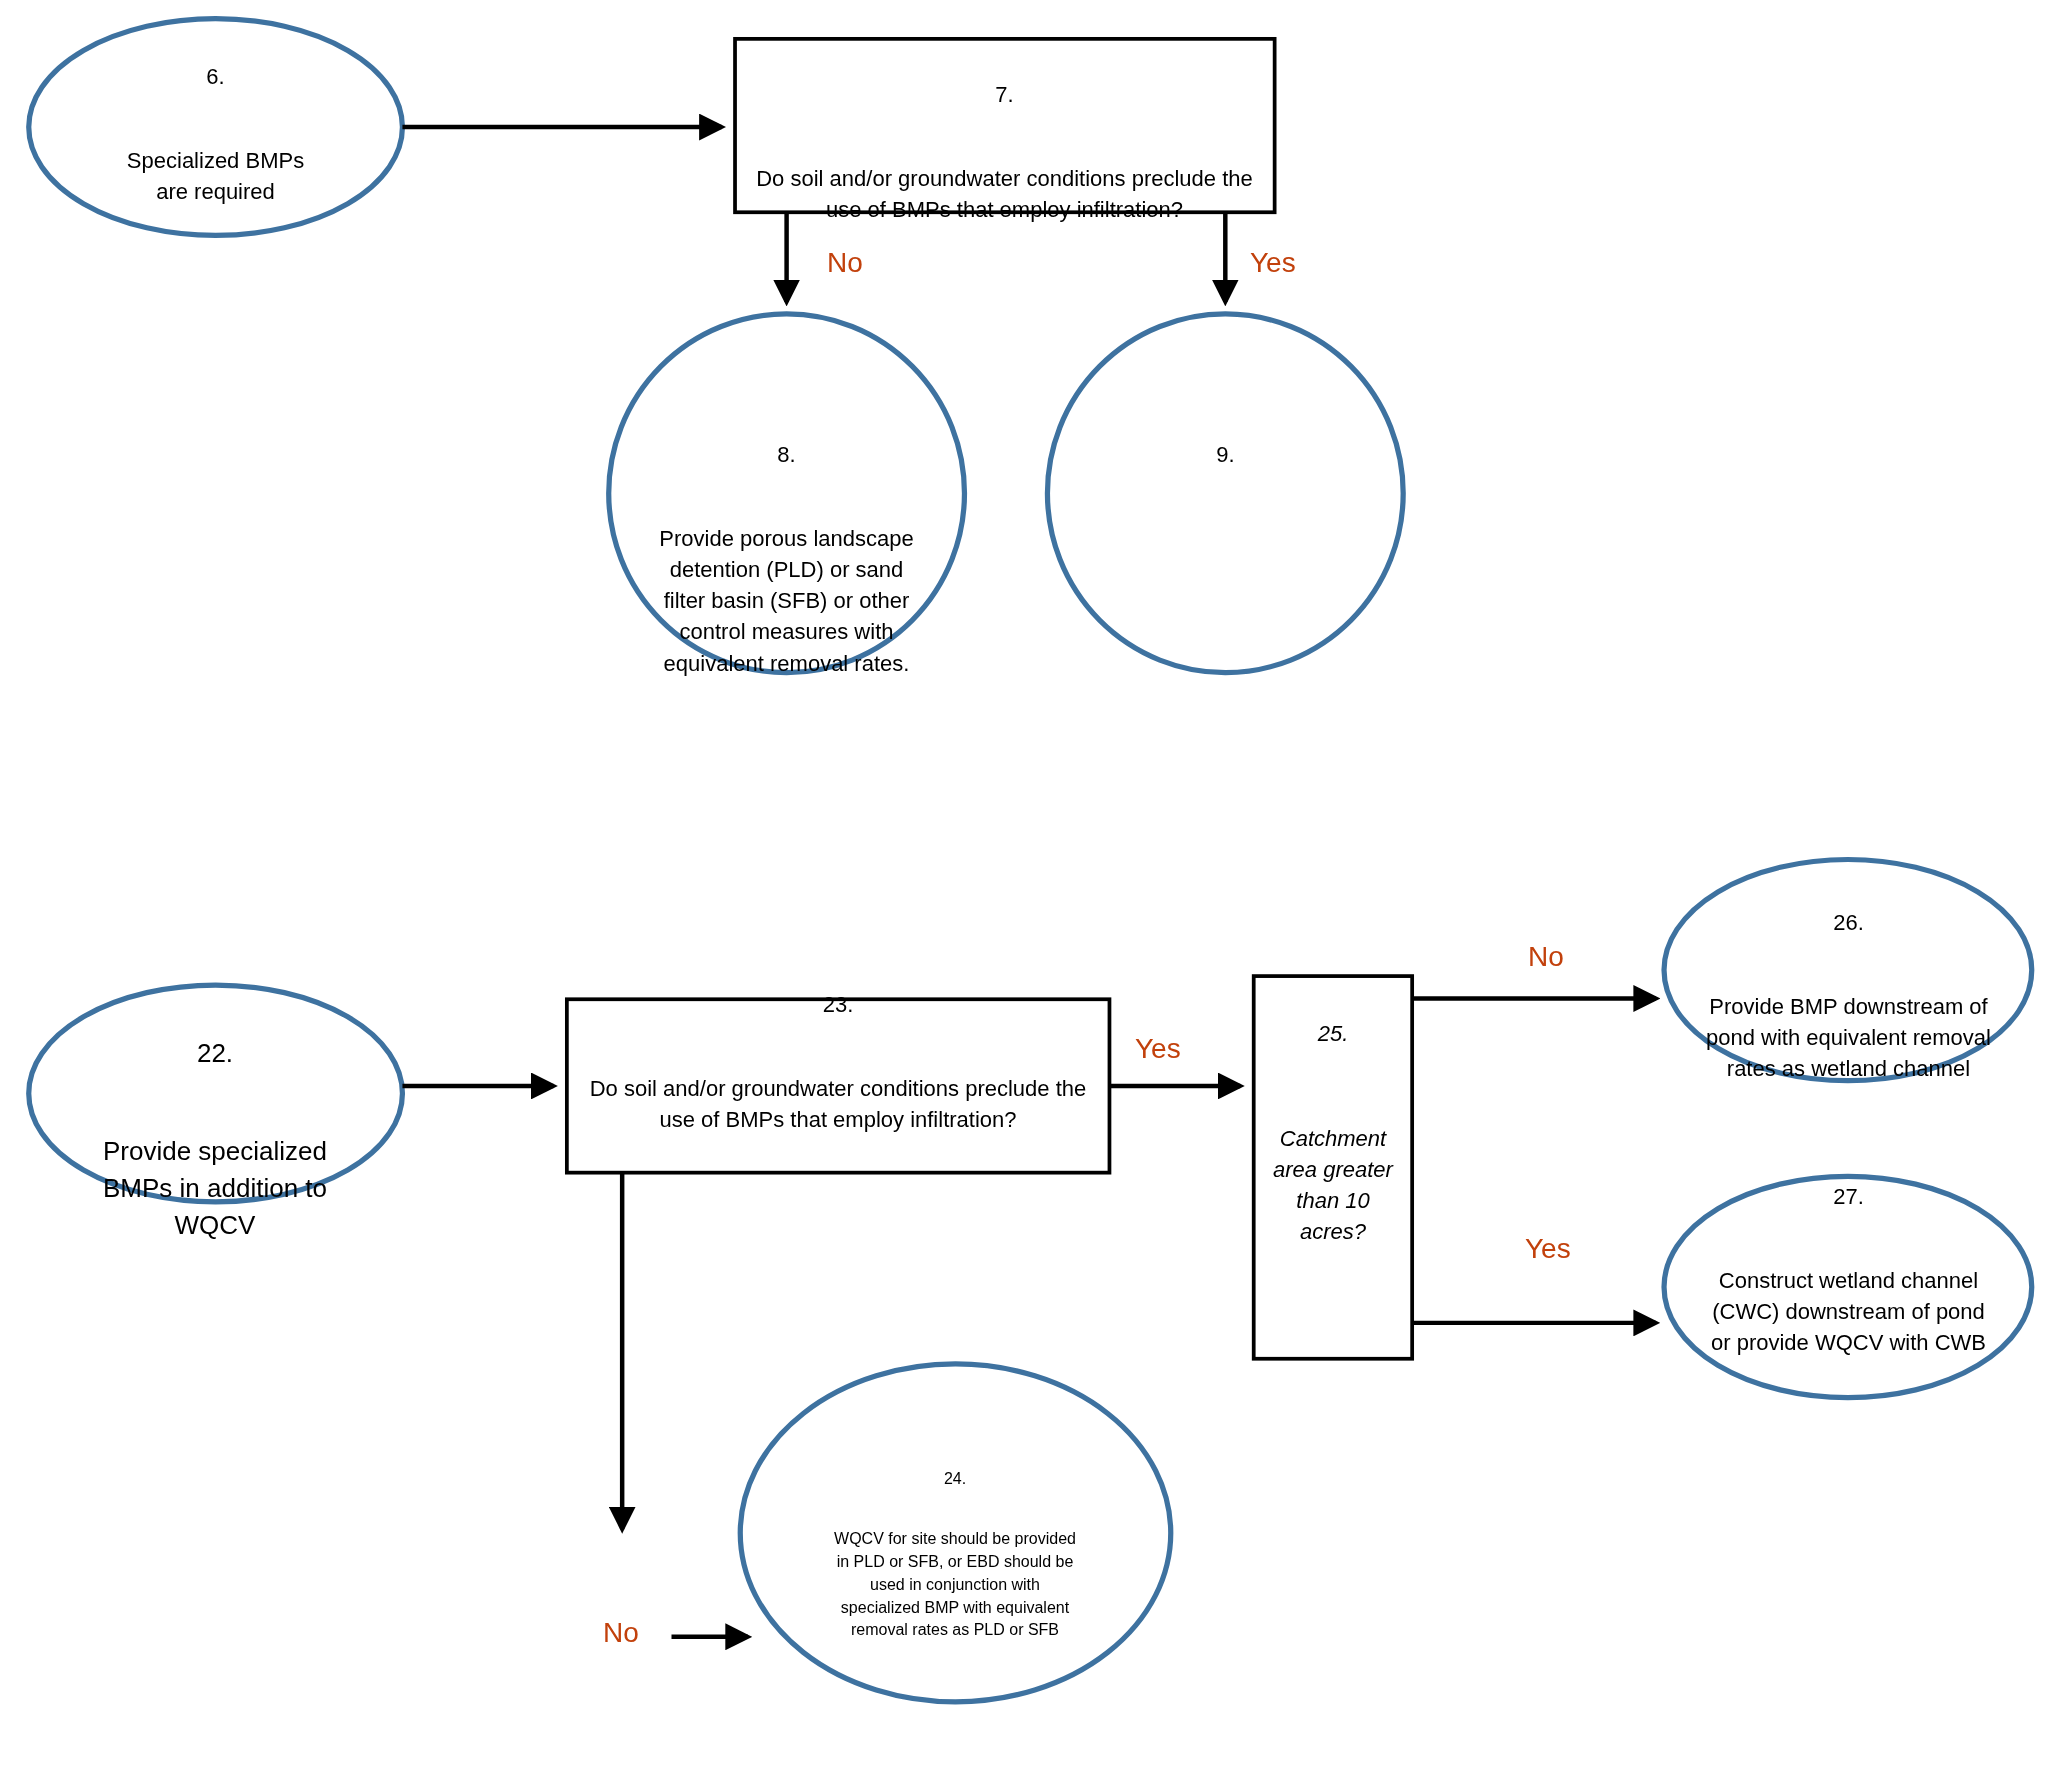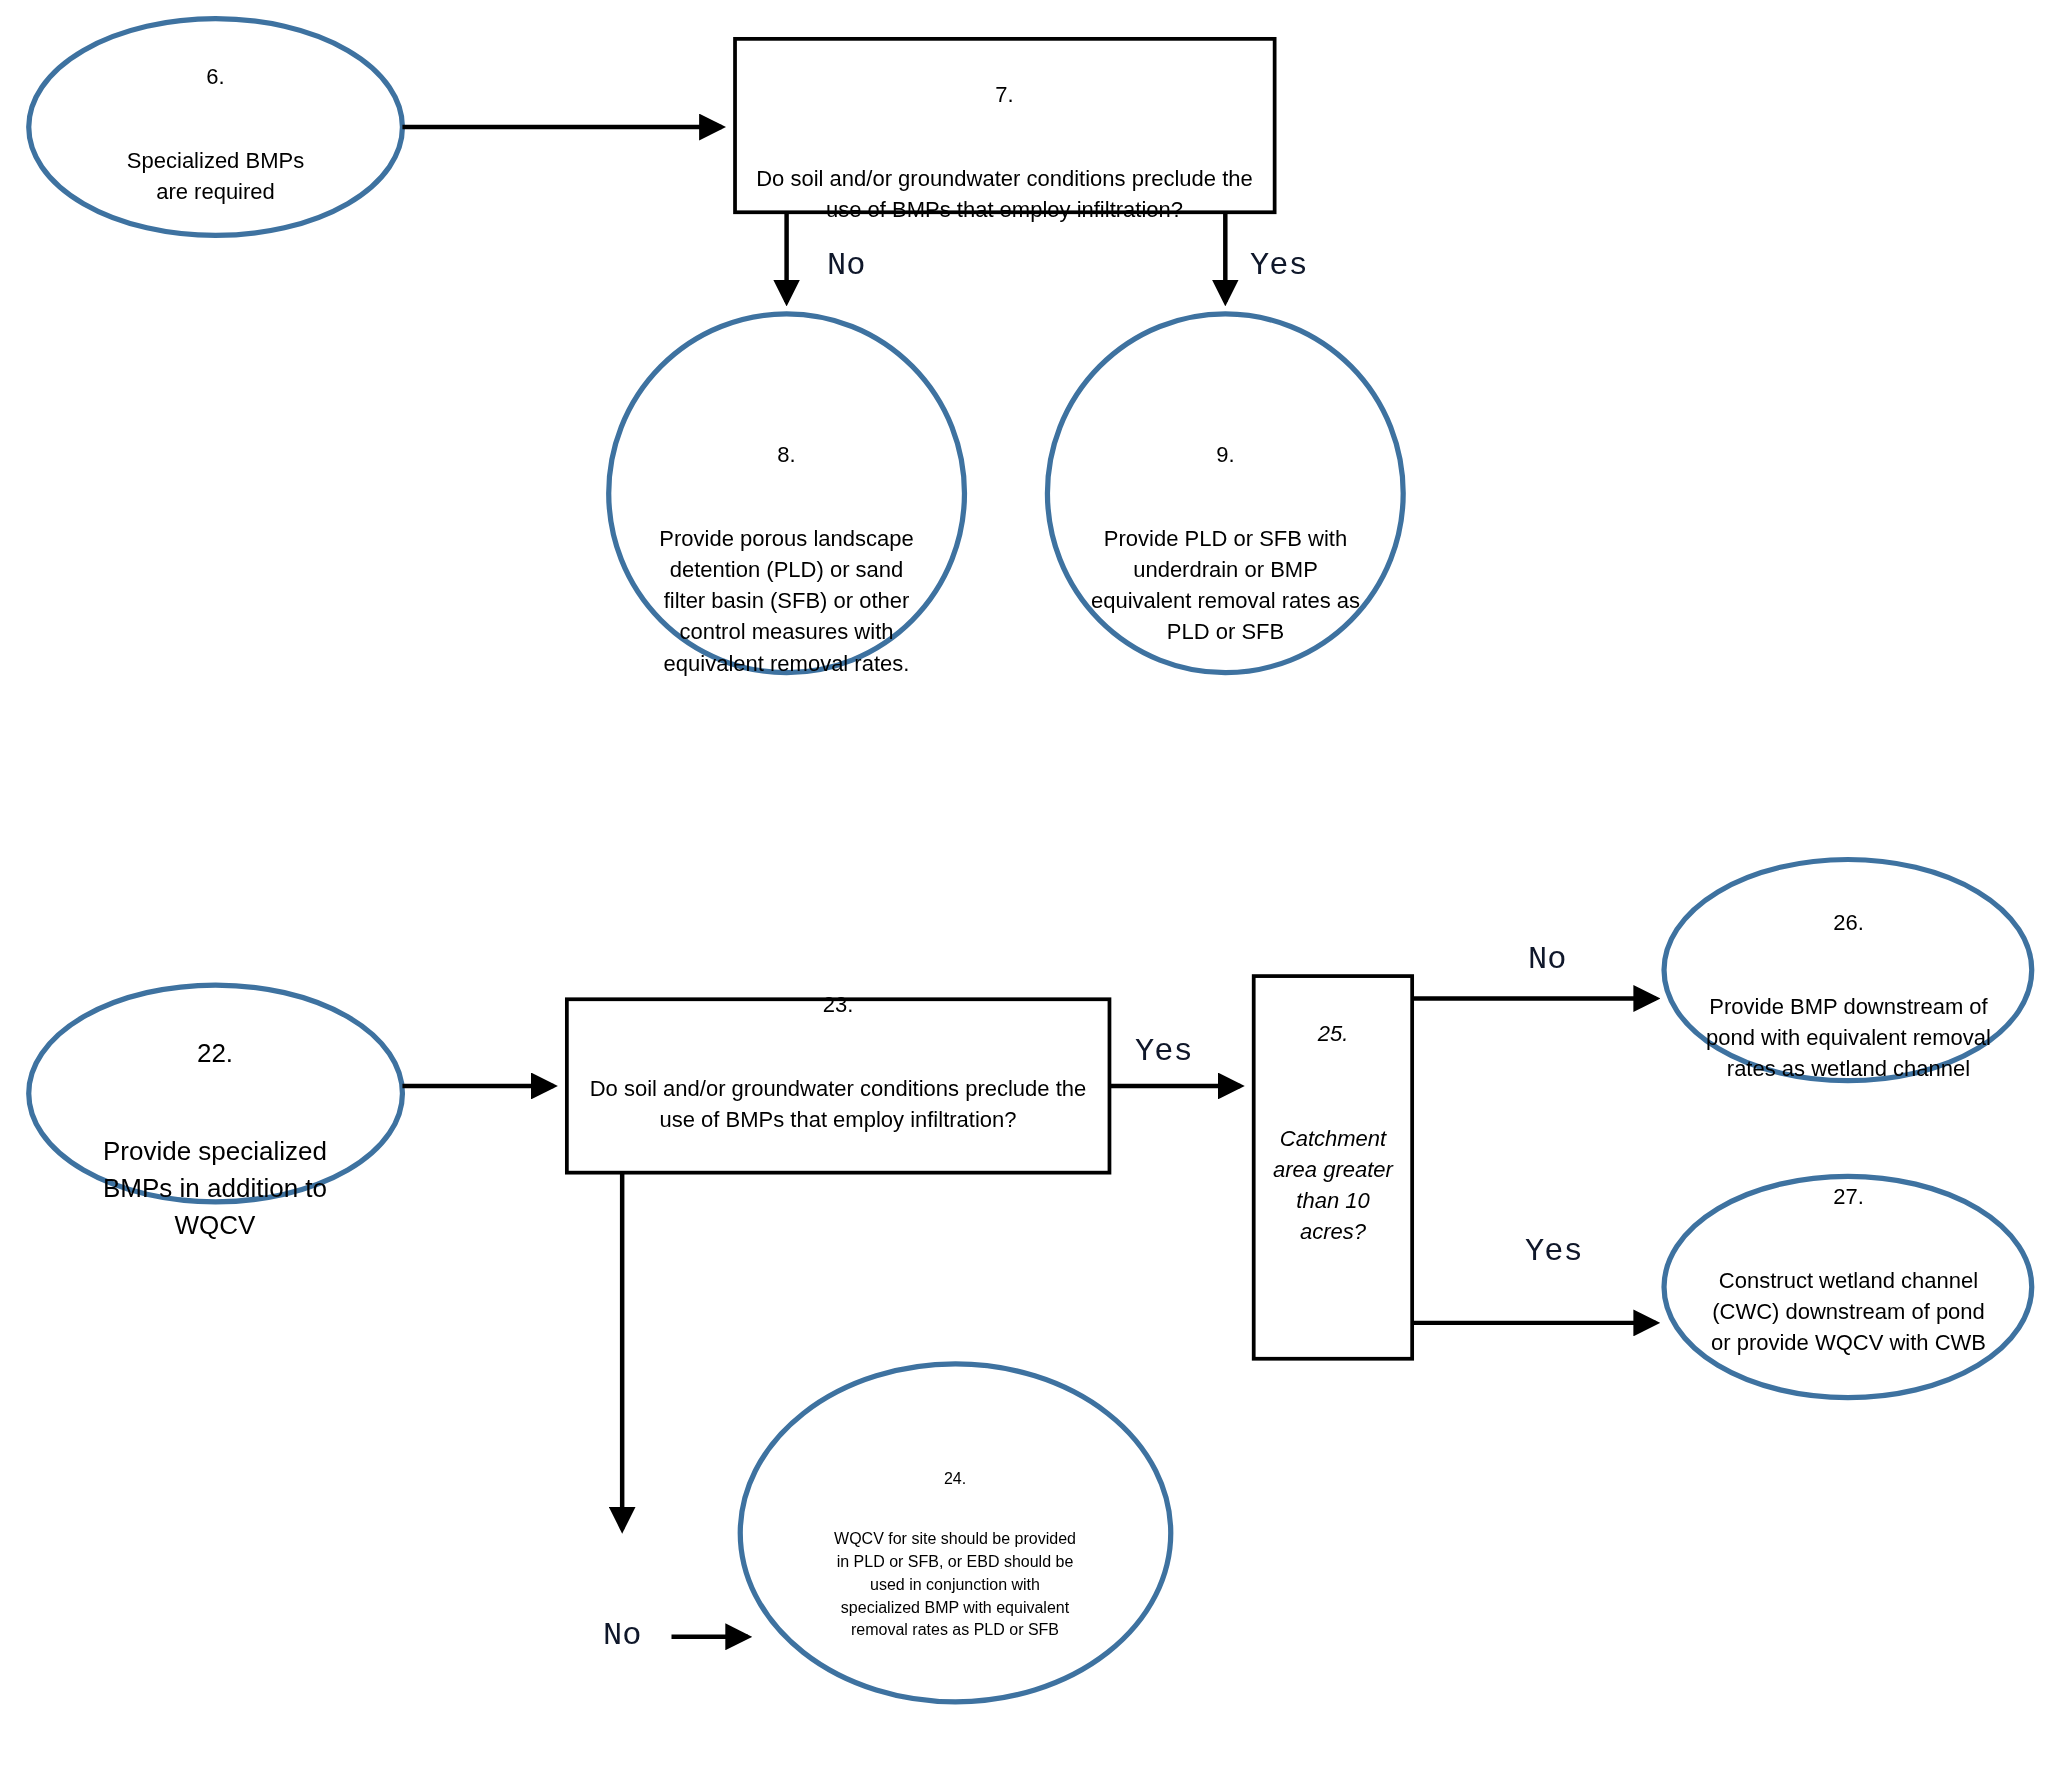--- a/index.html
+++ b/index.html
@@ -51,23 +51,23 @@
     line-height: 1.42;
     white-space: pre-line;
     pointer-events: none;
   }
   .node-num {
     display: block;
     margin-bottom: 0.95em;
   }
   .edge-label {
     position: absolute;
-    font-family: Liberation Mono, monospace;
-    color: #0f172a;
-    font-size: 32px;
+    font-family: Liberation Sans, sans-serif;
+    color: #c2410c;
+    font-size: 28px;
     white-space: nowrap;
   }
   
   .t-n6   { font-size: 22px; }
   .t-n7   { font-size: 22px; }
   .t-n8   { font-size: 22px; }
   .t-n9   { font-size: 22px; }
   .t-n22  { font-size: 26px; }
   .t-n23  { font-size: 22px; }
   .t-n24  { font-size: 16px; }
@@ -142,24 +142,20 @@
     <span class="node-num">8.</span>
     <span>Provide porous landscape
 detention (PLD) or sand
 filter basin (SFB) or other
 control measures with
 equivalent removal rates.</span>
   </div>
 
   <div class="node-label t-n9" style="left:1061px; top:408px; width:329px;">
     <span class="node-num">9.</span>
-    <span>Provide PLD or SFB with
-underdrain or BMP
-equivalent removal rates as
-PLD or SFB</span>
   </div>
 
   <div class="node-label t-n22" style="left:43px; top:998px; width:344px;">
     <span class="node-num">22.</span>
     <span>Provide specialized
 BMPs in addition to
 WQCV</span>
   </div>
 
   <div class="node-label t-n23" style="left:574px; top:958px; width:528px;">

